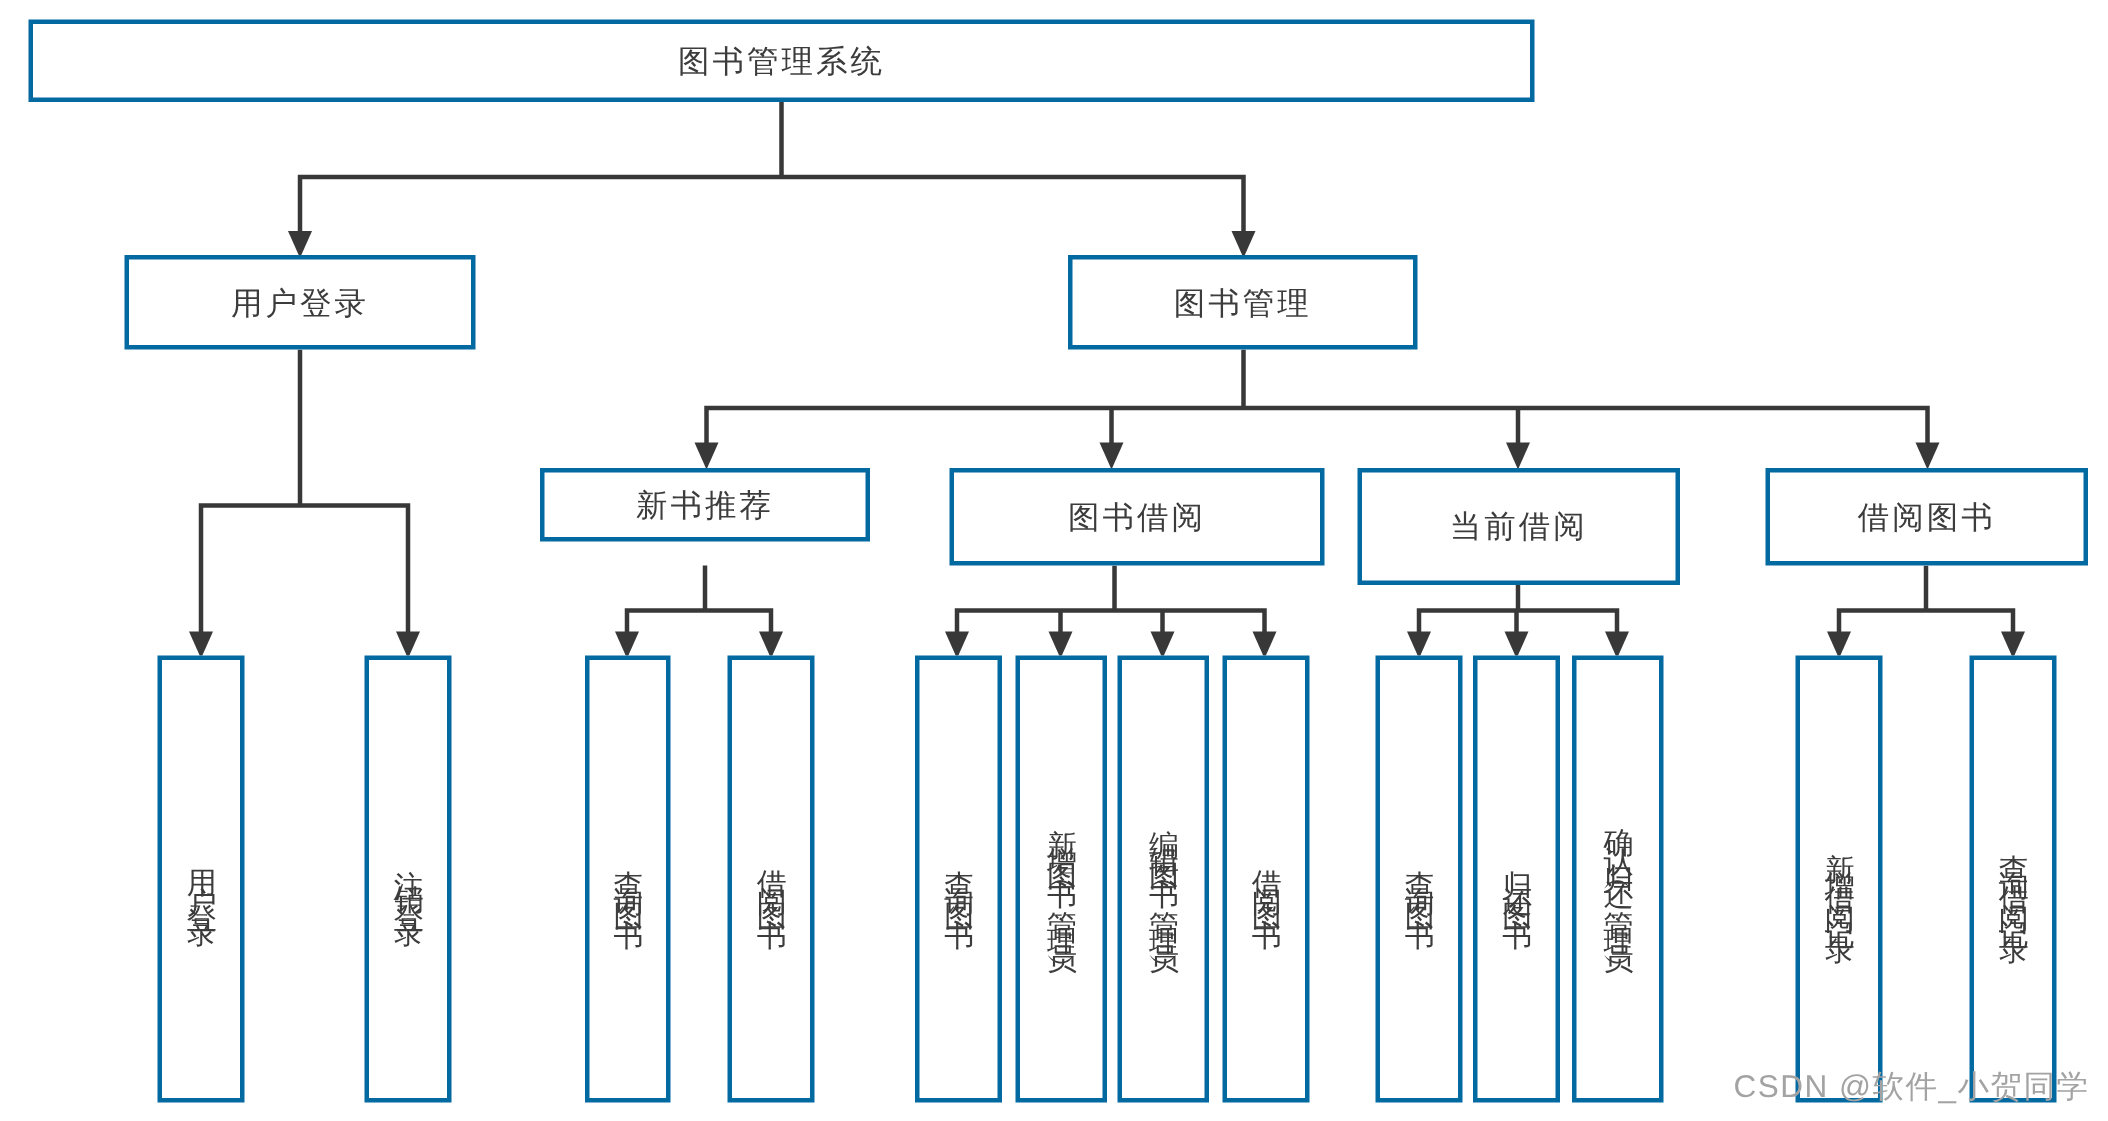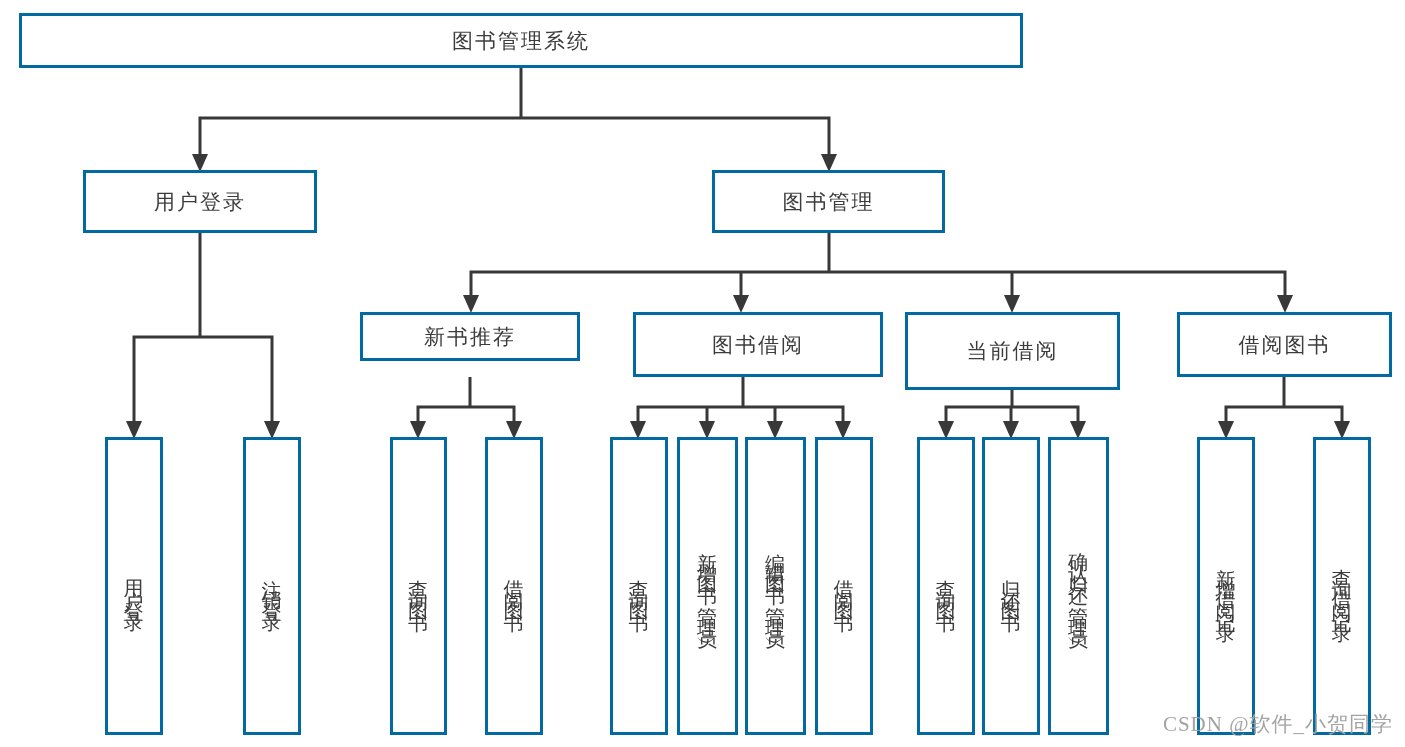--- a/index.html
+++ b/index.html
@@ -61,21 +61,20 @@
   }
   .watermark {
     position: absolute;
     right: 12px;
     bottom: 9px;
     color: #a3a3a3;
     font-size: 21px;
     letter-spacing: 1px;
     z-index: 3;
     white-space: nowrap;
-    font-family: Liberation Serif, serif;
   }
 </style>
 </head>
 <body>
 
 <div class="canvas">
 
   <svg class="connectors" viewBox="0 0 1405 747" xmlns="http://www.w3.org/2000/svg">
 
     <path d="M521 68 V118 M198.5 118 H830.5 M200 118 V155 M829 118 V155"></path>

